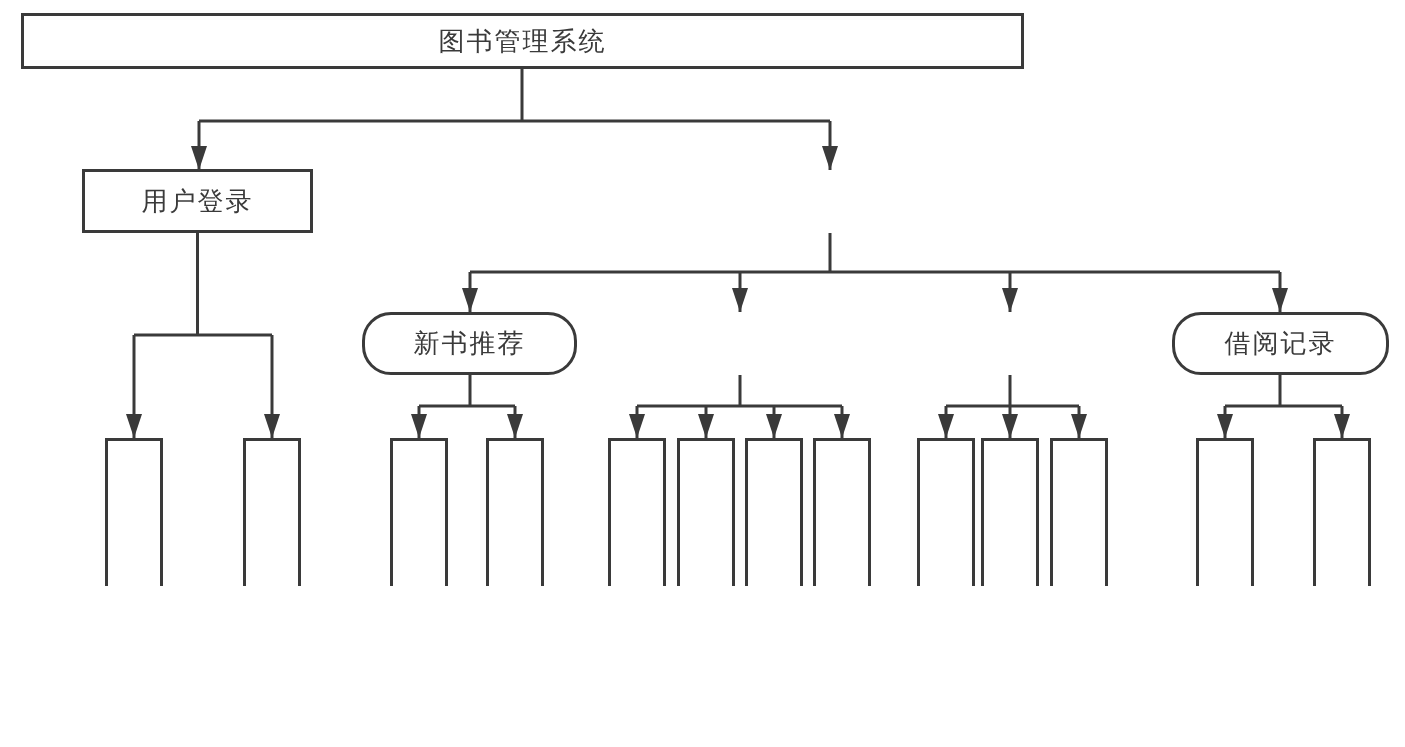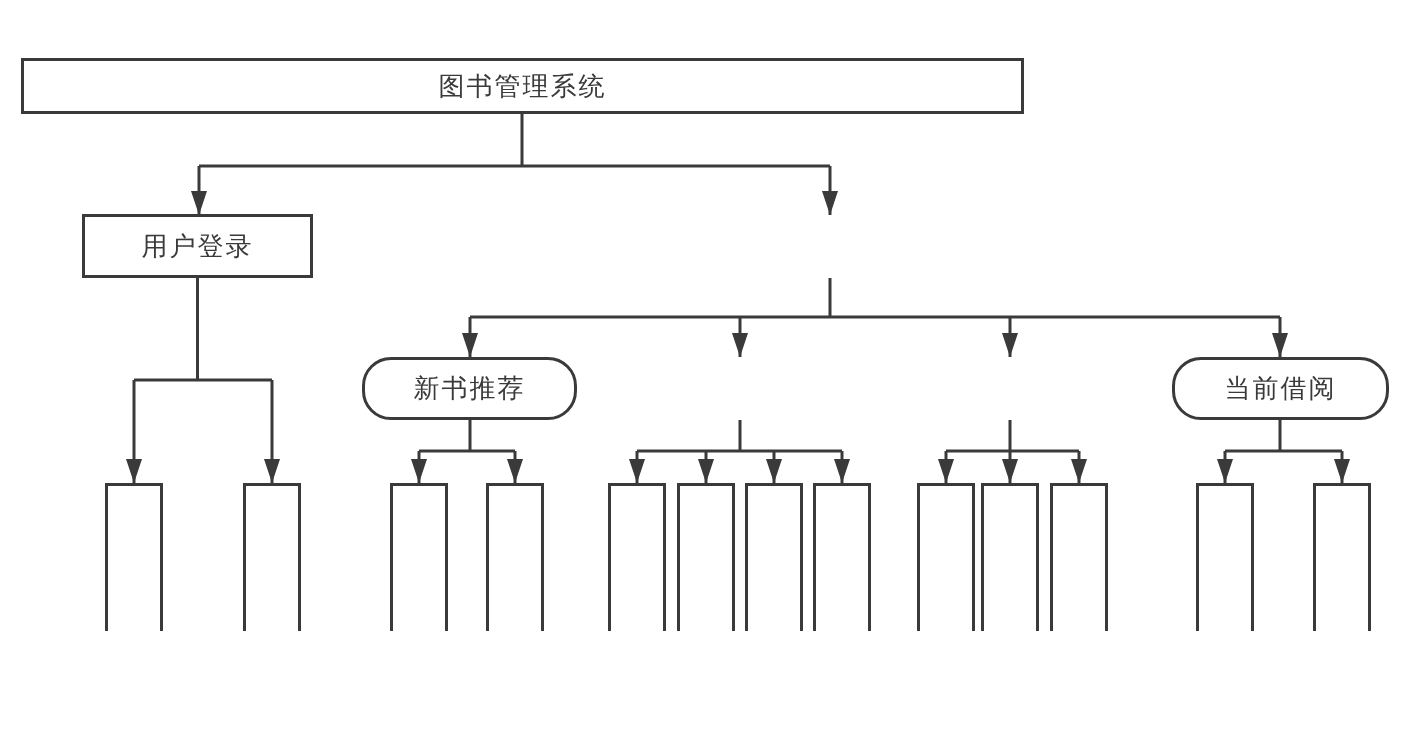--- a/index.html
+++ b/index.html
@@ -8,21 +8,20 @@
     --wm:#b5b5b5;
     --bg:#ffffff;
   }
   html,body{margin:0;padding:0;background:var(--bg);}
   .canvas{
     position:relative;
     width:1405px;height:586px;
     background:var(--bg);
     font-family:"Liberation Sans",sans-serif;
     overflow:hidden;
-    margin-top:45px;
   }
   .connectors{
     position:absolute;left:0;top:0;
     pointer-events:none;
   }
   .box{
     position:absolute;
     box-sizing:border-box;
     background:#fff;
     border:3px solid var(--line);
@@ -94,21 +93,21 @@
       <path d="M1225 406 V438"></path>
       <path d="M1342 406 V438"></path>
     </g>
   </svg>
 
   <div class="box root h-label">图书管理系统</div>
 
   <div class="box l2a h-label">用户登录</div>
 
   <div class="box l3 h-label" style="left:362px;">新书推荐</div>
-  <div class="box l3 h-label" style="left:1172px;width:217px;">当前借阅</div>
+  <div class="box l3 h-label" style="left:1172px;width:217px;">借阅记录</div>
 
   <div class="box leaf" style="left:105px;">
     <span class="v-label">用户登录</span>
   </div>
   <div class="box leaf" style="left:243px;">
     <span class="v-label">注销登录</span>
   </div>
   <div class="box leaf" style="left:390px;">
     <span class="v-label">查询图书</span>
   </div>

